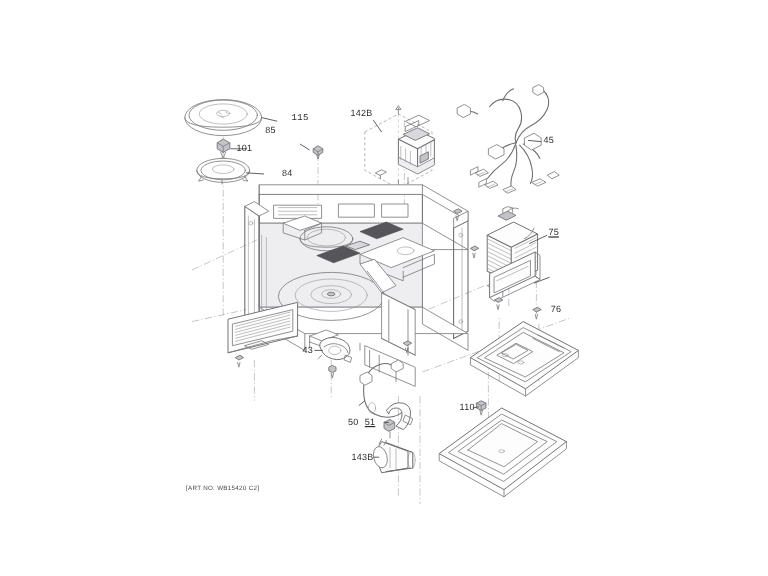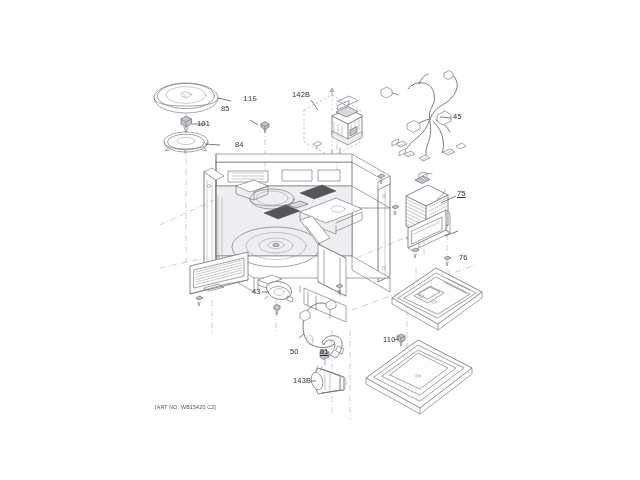--- a/index.html
+++ b/index.html
@@ -394,19 +394,19 @@
   <div class="lbl" style="left:221px;top:105px;">85</div>
   <div class="lbl" style="left:197px;top:120px;">101</div>
   <div class="lbl" style="left:211px;top:141px;padding-left:24px;">84</div>
   <div class="lbl" style="left:243px;top:96px;font-family:Liberation Mono, monospace;">115</div>
   <div class="lbl" style="left:292px;top:91px;">142B</div>
   <div class="lbl" style="left:453px;top:113px;">45</div>
   <div class="lbl" style="left:457px;top:190px;text-decoration:underline;">75</div>
   <div class="lbl" style="left:459px;top:226px;margin-top:28px;">76</div>
   <div class="lbl" style="left:252px;top:288px;">43</div>
   <div class="lbl" style="left:290px;top:348px;">50</div>
-  <div class="lbl" style="left:320px;top:348px;text-decoration:underline;">51</div>
+  <div class="lbl" style="left:304px;top:348px;text-decoration:underline;">51</div>
   <div class="lbl" style="left:293px;top:377px;">143B</div>
   <div class="lbl" style="left:383px;top:336px;">110</div>
 
   <div class="caption" style="left:155px;top:404px;">[ART NO. WB15420 C2]</div>
 
 </div>
 
 </body></html>

